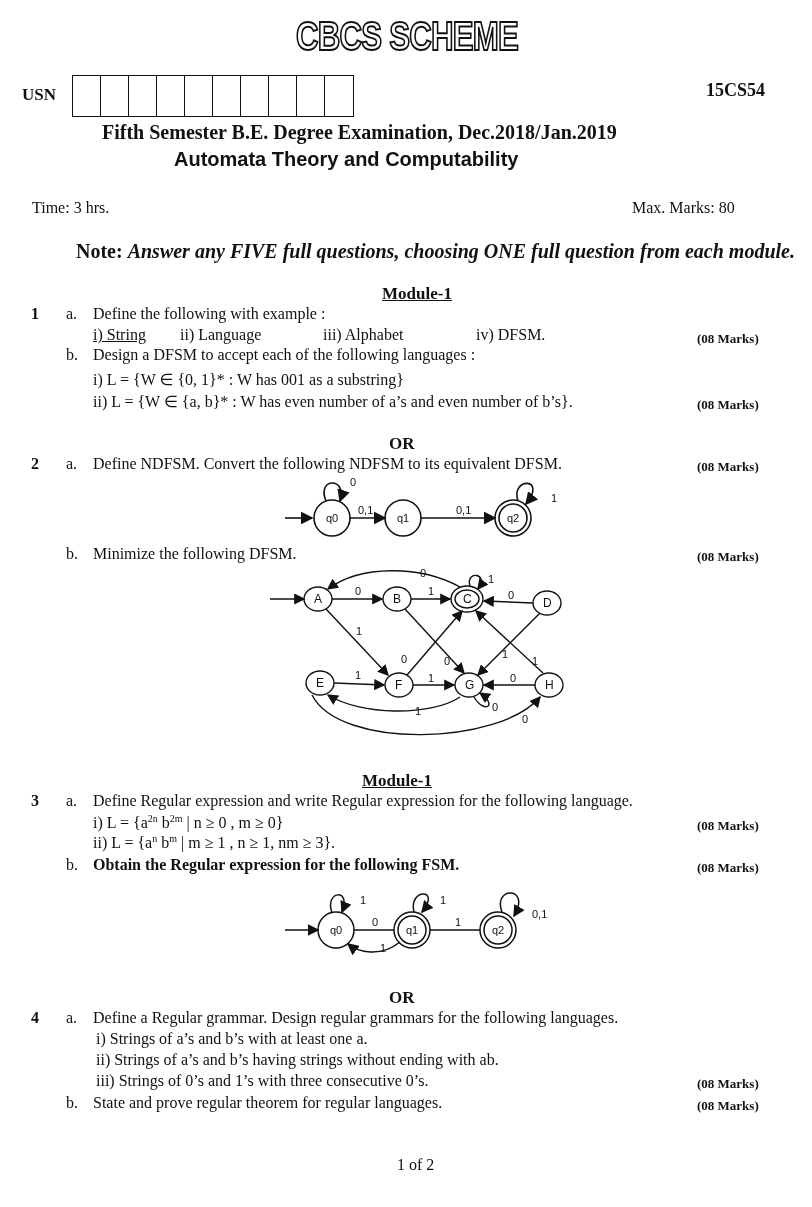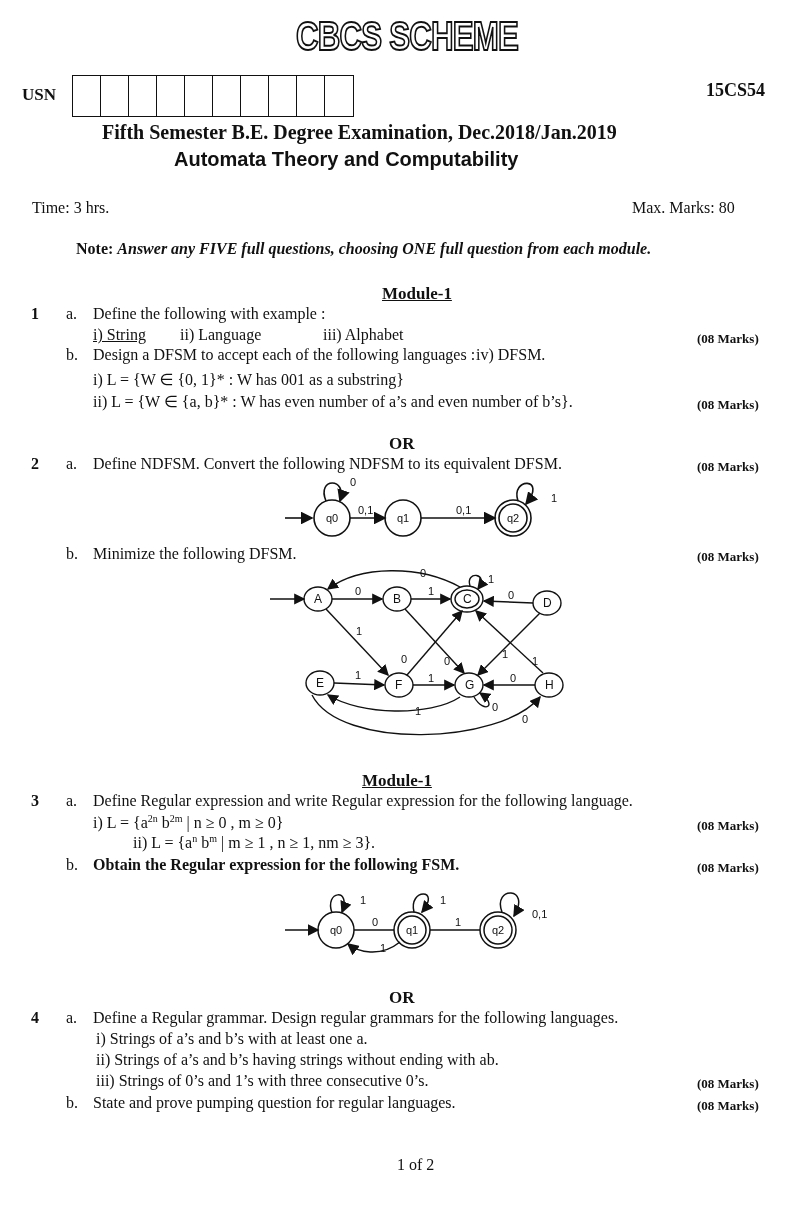--- a/index.html
+++ b/index.html
@@ -10,21 +10,21 @@
             color:#fff; -webkit-text-stroke:2px #111; letter-spacing:-1px; transform:scaleX(0.78); transform-origin:left top; }
   .usn-label { left:22px; top:85px; font-weight:bold; font-size:17px; }
   .usn-boxes { left:72px; top:75px; display:flex; border:1.5px solid #111; }
   .usn-box { width:28px; height:40px; border-right:1px solid #111; box-sizing:border-box; }
   .usn-box:last-child { border-right:none; }
   .code { left:706px; top:80px; font-weight:bold; font-size:18px; }
   .exam { left:102px; top:121px; font-weight:bold; font-size:20px; }
   .subject { left:174px; top:148px; font-family:"Liberation Sans", sans-serif; font-weight:bold; font-size:20px; }
   .time { left:32px; top:199px; font-size:16px; }
   .marks-max { left:632px; top:199px; font-size:16px; }
-  .note { left:76px; top:240px; font-size:16px; font-weight:bold; }
+  .note { left:76px; top:240px; font-size:20px; font-weight:bold; }
   .note i { font-weight:bold; }
   .module { font-weight:bold; font-size:17px; text-decoration:underline; }
   .or { font-weight:bold; font-size:17px; }
   .qn { font-weight:bold; font-size:16px; }
   .txt { font-size:16px; }
   .mk { font-weight:bold; font-size:13px; left:697px; }
   sup { font-size:10px; }
   svg text { font-family:"Liberation Sans", sans-serif; }
 </style>
 </head>
@@ -55,21 +55,21 @@
 </div>
 
 <div class="abs module" style="left:382px;top:284px;">Module-1</div>
 
 <div class="abs qn" style="left:31px;top:305px;">1</div>
 <div class="abs txt" style="left:66px;top:305px;">a.</div>
 <div class="abs txt" style="left:93px;top:305px;">Define the following with example :</div>
 <div class="abs txt" style="left:93px;top:326px;text-decoration:underline;">i) String</div>
 <div class="abs txt" style="left:180px;top:326px;">ii) Language</div>
 <div class="abs txt" style="left:323px;top:326px;">iii) Alphabet</div>
-<div class="abs txt" style="left:476px;top:346px;">iv) DFSM.</div>
+<div class="abs txt" style="left:476px;top:326px;">iv) DFSM.</div>
 <div class="abs mk" style="top:331px;">(08 Marks)</div>
 <div class="abs txt" style="left:66px;top:346px;">b.</div>
 <div class="abs txt" style="left:93px;top:346px;">Design a DFSM to accept each of the following languages :</div>
 <div class="abs txt" style="left:93px;top:370px;">i)   L = {W ∈ {0, 1}* : W has 001 as a substring}</div>
 <div class="abs txt" style="left:93px;top:392px;">ii)  L = {W ∈ {a, b}* : W has even number of a’s and even number of b’s}.</div>
 <div class="abs mk" style="top:397px;">(08 Marks)</div>
 
 <div class="abs or" style="left:389px;top:434px;">OR</div>
 
 <div class="abs qn" style="left:31px;top:455px;">2</div>
@@ -173,21 +173,21 @@
   </g>
 </svg>
 
 <div class="abs module" style="left:362px;top:771px;">Module-1</div>
 
 <div class="abs qn" style="left:31px;top:792px;">3</div>
 <div class="abs txt" style="left:66px;top:792px;">a.</div>
 <div class="abs txt" style="left:93px;top:792px;">Define Regular expression and write Regular expression for the following language.</div>
 <div class="abs txt" style="left:93px;top:813px;"><span>i)  L = {a</span><sup>2n</sup><span> b</span><sup>2m</sup><span> | n ≥ 0 , m ≥ 0}</span></div>
 <div class="abs mk" style="top:818px;">(08 Marks)</div>
-<div class="abs txt" style="left:93px;top:833px;margin-left:40px;"><span>ii) L = {a</span><sup>n</sup><span> b</span><sup>m</sup><span> | m ≥ 1 , n ≥ 1, nm ≥ 3}.</span></div>
+<div class="abs txt" style="left:93px;top:833px;"><span>ii) L = {a</span><sup>n</sup><span> b</span><sup>m</sup><span> | m ≥ 1 , n ≥ 1, nm ≥ 3}.</span></div>
 <div class="abs txt" style="left:66px;top:856px;">b.</div>
 <div class="abs txt" style="left:93px;top:856px;font-weight:bold;">Obtain the Regular expression for the following FSM.</div>
 <div class="abs mk" style="top:860px;">(08 Marks)</div>
 
 <svg class="abs" style="left:280px;top:878px;" width="290" height="90">
   <defs>
       <marker id="ar3" markerWidth="8" markerHeight="8" refX="7" refY="4" orient="auto">
         <path d="M0,0 L8,4 L0,8 z" fill="#111"></path>
       </marker>
     </defs>
@@ -221,16 +221,16 @@
 <div class="abs or" style="left:389px;top:988px;">OR</div>
 
 <div class="abs qn" style="left:31px;top:1009px;">4</div>
 <div class="abs txt" style="left:66px;top:1009px;">a.</div>
 <div class="abs txt" style="left:93px;top:1009px;">Define a Regular grammar. Design regular grammars for the following languages.</div>
 <div class="abs txt" style="left:96px;top:1030px;">i)   Strings of a’s and b’s with at least one a.</div>
 <div class="abs txt" style="left:96px;top:1051px;">ii)  Strings of a’s and b’s having strings without ending with ab.</div>
 <div class="abs txt" style="left:96px;top:1072px;text-align:right;">iii) Strings of 0’s and 1’s with three consecutive 0’s.</div>
 <div class="abs mk" style="top:1076px;">(08 Marks)</div>
 <div class="abs txt" style="left:66px;top:1094px;">b.</div>
-<div class="abs txt" style="left:93px;top:1094px;">State and prove pumping question for regular languages.</div>
+<div class="abs txt" style="left:93px;top:1094px;">State and prove regular theorem for regular languages.</div>
 <div class="abs mk" style="top:1098px;">(08 Marks)</div>
 
 <div class="abs txt" style="left:397px;top:1156px;">1 of 2</div>
 
 </body></html>

